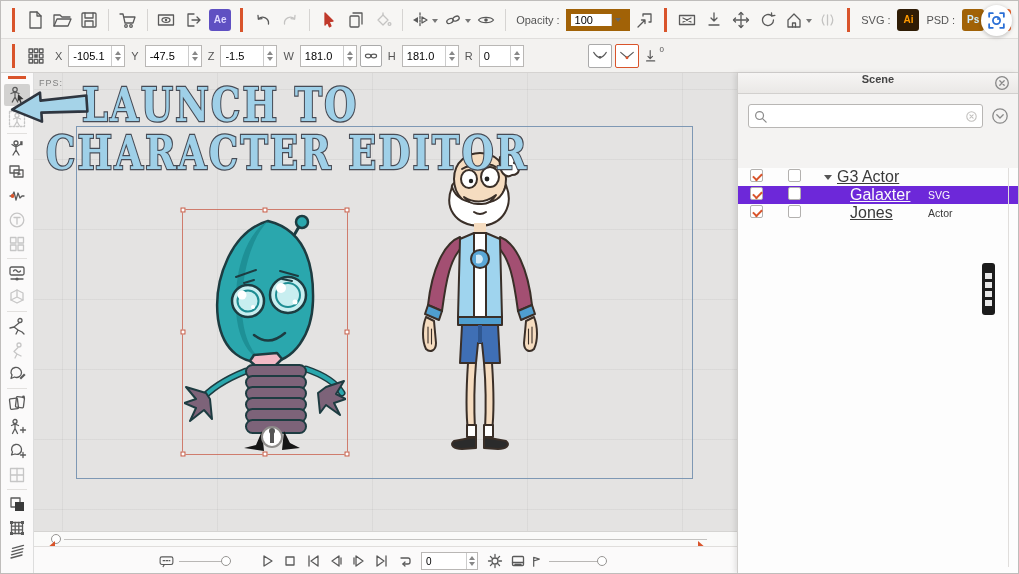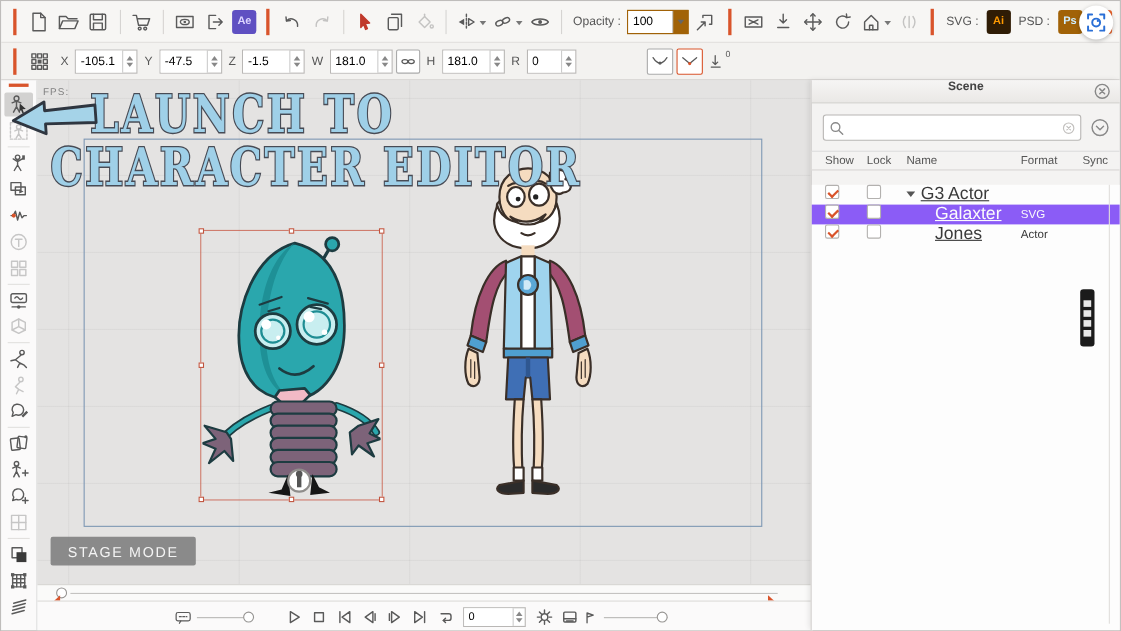--- a/index.html
+++ b/index.html
@@ -12,21 +12,21 @@
   .dim{opacity:.32}
   .tbtn{width:26px;height:26px;display:flex;align-items:center;justify-content:center;border:none;background:transparent;border-radius:3px;padding:0;cursor:default}
   .odiv{width:3px;height:24px;background:#d9542b;margin:0 5px;flex:0 0 auto}
   .gdiv{width:1px;height:22px;background:#d6d4d2;margin:0 4px;flex:0 0 auto}
   .caret{width:0;height:0;border:3px solid transparent;border-top:4px solid #777;margin-left:2px;margin-top:5px}
   .badge{width:22px;height:22px;border-radius:3px;display:flex;align-items:center;justify-content:center;font-weight:bold;font-size:10px;flex:0 0 auto}
 
   
   .toolbar-top{position:absolute;left:0;top:0;width:100%;height:38px;background:#f7f6f4;border-bottom:1px solid #e0dedc;display:flex;align-items:center;padding:0 6px;gap:3px}
   .lbl{font-size:11px;color:#555;margin:0 3px;white-space:nowrap}
-  .combo{display:flex;align-items:center;border:1px solid #a16207;background:#a16207;height:22px}
+  .combo{display:flex;align-items:center;border:5px solid #a16207;background:#a16207;height:22px}
   .combo input{width:40px;height:100%;border:none;font-size:11px;padding:0 4px;outline:none;font-family:inherit}
   .combo .dd{width:14px;height:100%;border-left:1px solid #ccc;display:flex;align-items:center;justify-content:center}
   .combo .dd i{width:0;height:0;border:3px solid transparent;border-top:4px solid #666;margin-top:4px}
 
   
   .toolbar-props{position:absolute;left:0;top:38px;width:100%;height:34px;background:#f3f2f0;border-bottom:1px solid #d5d3d1;display:flex;align-items:center;padding:0 6px;gap:3px}
   .numfield{display:flex;border:1px solid #b9b7b5;background:#fff;height:22px;flex:0 0 auto}
   .numfield input{width:42px;border:none;font-size:11px;padding:0 4px;outline:none;font-family:inherit}
   .numfield.small input{width:30px}
   .spin{width:13px;border-left:1px solid #ccc;display:flex;flex-direction:column;align-items:center;justify-content:center;gap:2px}
@@ -87,21 +87,21 @@
   .sp-title{font-size:11px;font-weight:bold;color:#444}
   .sp-close{position:absolute;right:8px;top:2px;width:16px;height:16px;border:none;background:transparent;padding:0}
   .sp-searchrow{display:flex;align-items:center;padding:10px 8px 9px 10px;gap:6px}
   .searchbox{flex:1;height:24px;background:#fff;border:1px solid #b8b6b4;border-radius:3px;display:flex;align-items:center;padding:0 4px;gap:3px}
   .searchbox input{flex:1;border:none;outline:none;font-size:11px;min-width:0;font-family:inherit}
   .scn-head,.scn-row{display:grid;grid-template-columns:38px 36px 104px 56px 1fr;align-items:center;padding-left:12px;height:18px}
   .scn-head{border-top:1px solid #ddd;border-bottom:1px solid #d8d6d4;background:#f4f3f2}
   .scn-head span{font-size:10.5px;color:#555;overflow:hidden;white-space:nowrap}
   .scn-body{background:#fdfdfd;position:absolute;left:0;right:0;top:95px;bottom:0}
   .scn-row{background:transparent}
-  .scn-row.sel{background:#8b5cf6}
+  .scn-row.sel{background:#6d28d9}
   .cb{width:13px;height:13px;border:1px solid #b3b1af;background:#fff;display:inline-block;position:relative;border-radius:2px}
   .cb.checked::after{content:"";position:absolute;left:2px;top:3px;width:7px;height:4px;border-left:2px solid #d9542b;border-bottom:2px solid #d9542b;transform:rotate(-45deg)}
   .tri{display:inline-block;width:0;height:0;border:4px solid transparent;border-top:5px solid #555;margin-right:5px;position:relative;top:2px}
   .lname{font-size:16px;color:#3a3a3a;text-decoration:underline;white-space:nowrap}
   .fmt{font-size:10.5px;color:#3a3a3a;white-space:nowrap}
   .scn-row.sel .lname,.scn-row.sel .fmt{color:#fbfbfb}
   .indent{display:inline-block;width:26px}
   .minidock{position:absolute;right:23px;top:190px;width:13px;height:52px;background:#1b1b1b;border-radius:3px;display:flex;flex-direction:column;align-items:center;justify-content:center;gap:3px}
   .minidock i{width:7px;height:6px;background:#e8e8e8;display:block}
   .panel-scroll{position:absolute;right:9px;top:95px;bottom:6px;width:1px;background:#e0deDC}
@@ -605,21 +605,20 @@
       <span class="h8" style="left:100%;top:0"></span>
       <span class="h8" style="left:0;top:50%"></span>
       <span class="h8" style="left:100%;top:50%"></span>
       <span class="h8" style="left:0;top:100%"></span>
       <span class="h8" style="left:50%;top:100%"></span>
       <span class="h8" style="left:100%;top:100%"></span>
     </div>
 
     <div class="cartoon-title t1">LAUNCH TO</div>
     <div class="cartoon-title t2">CHARACTER EDITOR</div>
-    <div class="stage-badge">STAGE MODE</div>
   </div>
 
   <svg class="big-arrow" width="82" height="40" viewBox="0 0 82 40">
     <path d="M3 20 L32 5 L32 13 L78 11 L78 27 L32 25 L32 34 Z" fill="#a5d3e8" stroke="#2f3640" stroke-width="2.6" stroke-linejoin="round"></path>
   </svg>
 
   <div class="scrubber">
     <span class="scrub-line"></span>
     <span class="scrub-knob"></span>
     <span class="keytri l"></span>
@@ -733,27 +732,20 @@
             <circle cx="8" cy="8" r="5.8"></circle>
             <path d="M6 6l4 4M10 6l-4 4"></path>
           </svg>
       </span>
       <button class="pbtn">
           <svg class="ic" width="18" height="18" viewBox="0 0 18 18" style="stroke:#8a8a8a">
             <circle cx="9" cy="9" r="7.2"></circle>
             <path d="M5.8 7.8L9 11l3.2-3.2"></path>
           </svg>
         </button>
-    </div>
-    <div class="scn-head">
-      <span>Show</span>
-      <span>Lock</span>
-      <span>Name</span>
-      <span>Format</span>
-      <span>Sync</span>
     </div>
     <div class="scn-body">
       <div class="scn-row">
         <span><span class="cb checked"></span></span>
         <span><span class="cb"></span></span>
         <span><span class="tri"></span><span class="lname">G3 Actor</span></span>
         <span class="fmt"></span>
         <span></span>
       </div>
       <div class="scn-row sel">

